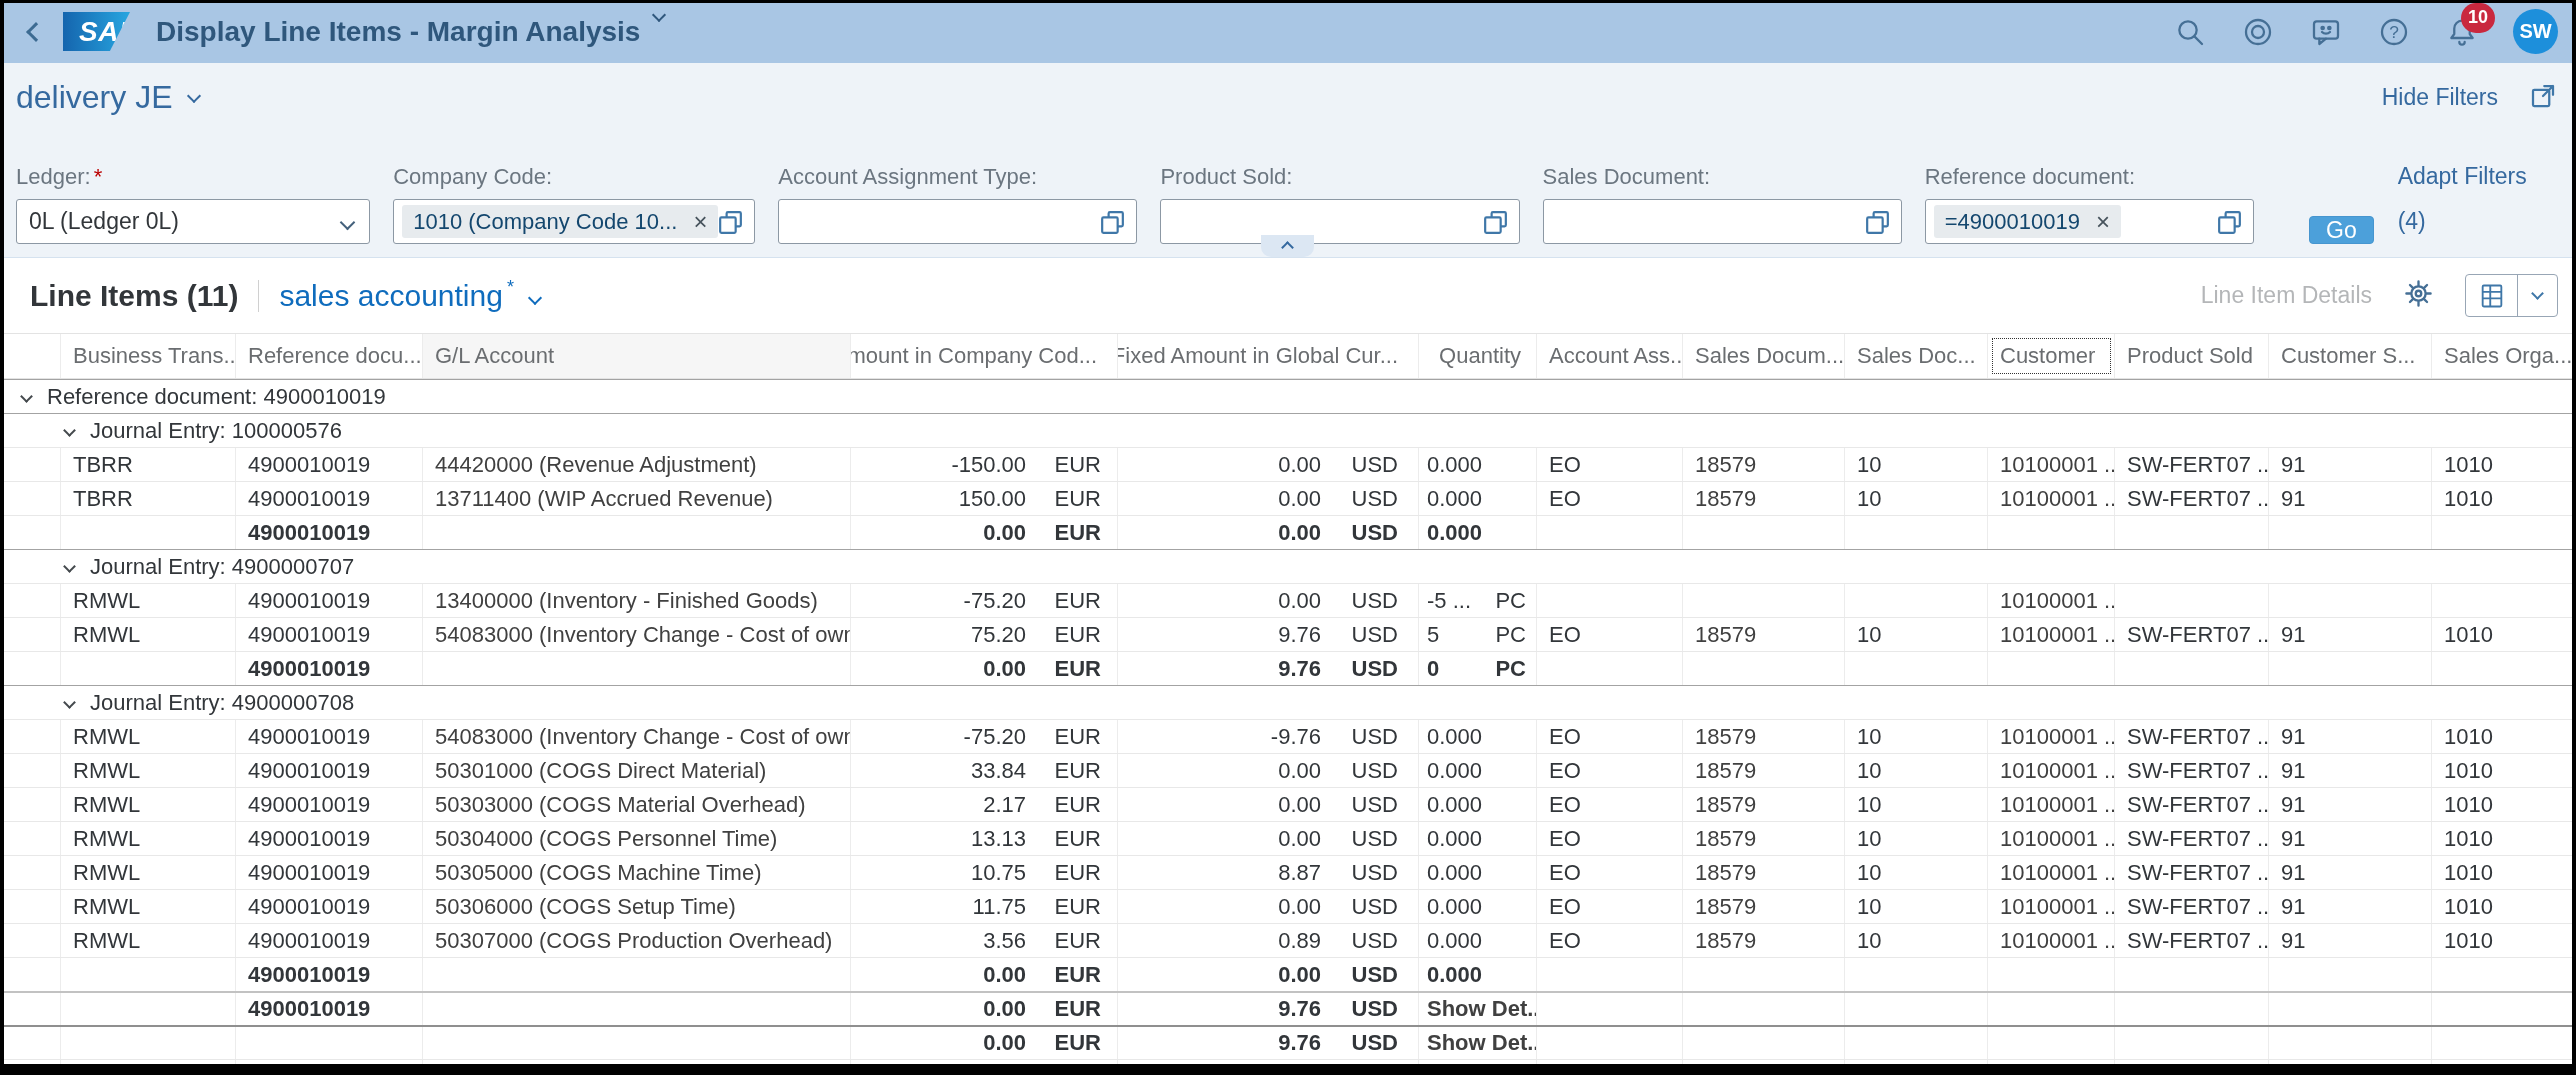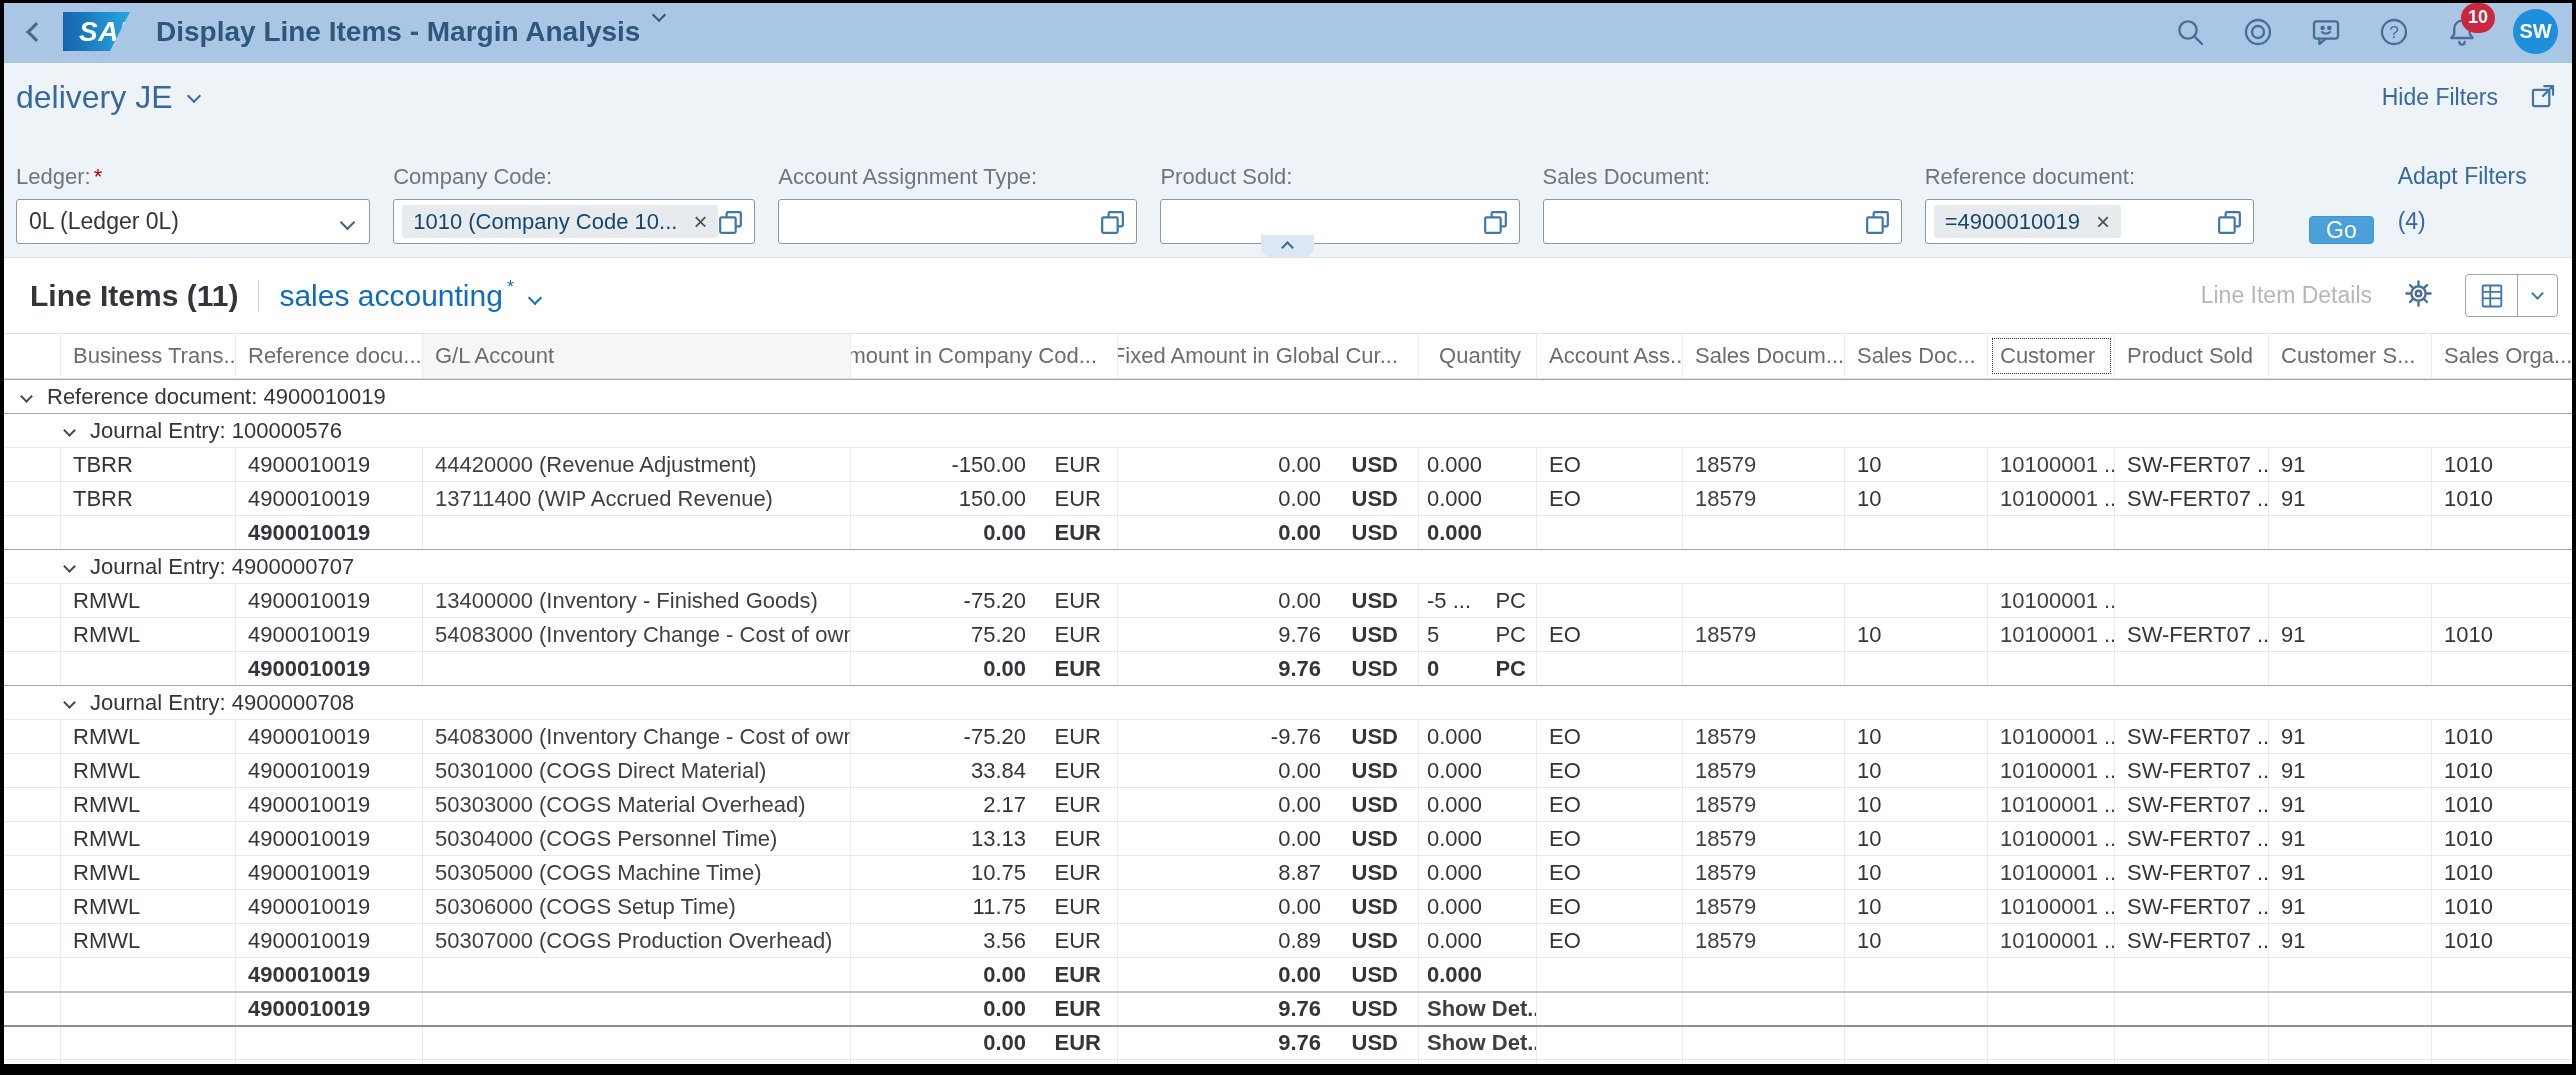--- a/index.html
+++ b/index.html
@@ -83,21 +83,21 @@
   .grouped-col { background:#f6f6f6; }
   .focused { outline:1px dotted #333; outline-offset:-5px; }
 
   .trow { height:34px; }
   .gridrow { border-top:1px solid #e8e8e8; }
   .cell { display:flex; align-items:center; padding:0 12px; font-size:22px; color:#32363a; border-right:1px solid #ececec; white-space:nowrap; overflow:hidden; }
   .cell:last-child { border-right:none; }
   .cell.num { padding:0; }
   .val { flex:1; text-align:right; }
   .c-amt .cur { width:91px; text-align:right; padding-right:16px; }
-  .c-fix .cur { width:97px; text-align:right; padding-right:20px;font-weight:bold; }
+  .c-fix .cur { width:97px; text-align:right; padding-right:20px; }
   .c-qty { padding:0 0 0 8px; }
   .c-qty .val-l { flex:1; text-align:left; }
   .c-qty .unit { width:41px; text-align:right; padding-right:10px; }
   .c-aa { padding-left:12px; }
   .lnk { color:#404040; text-decoration:none; cursor:pointer; }
 
   .grouprow { display:flex; align-items:center; border-top:1px solid #a3a3a3; background:#fff; color:#44494d; }
   .grouprow.l1 { padding-left:22px; }
   .grouprow.l2 { padding-left:65px; }
   .gchev { width:9px; height:9px; border-width:2px; cursor:pointer; }

